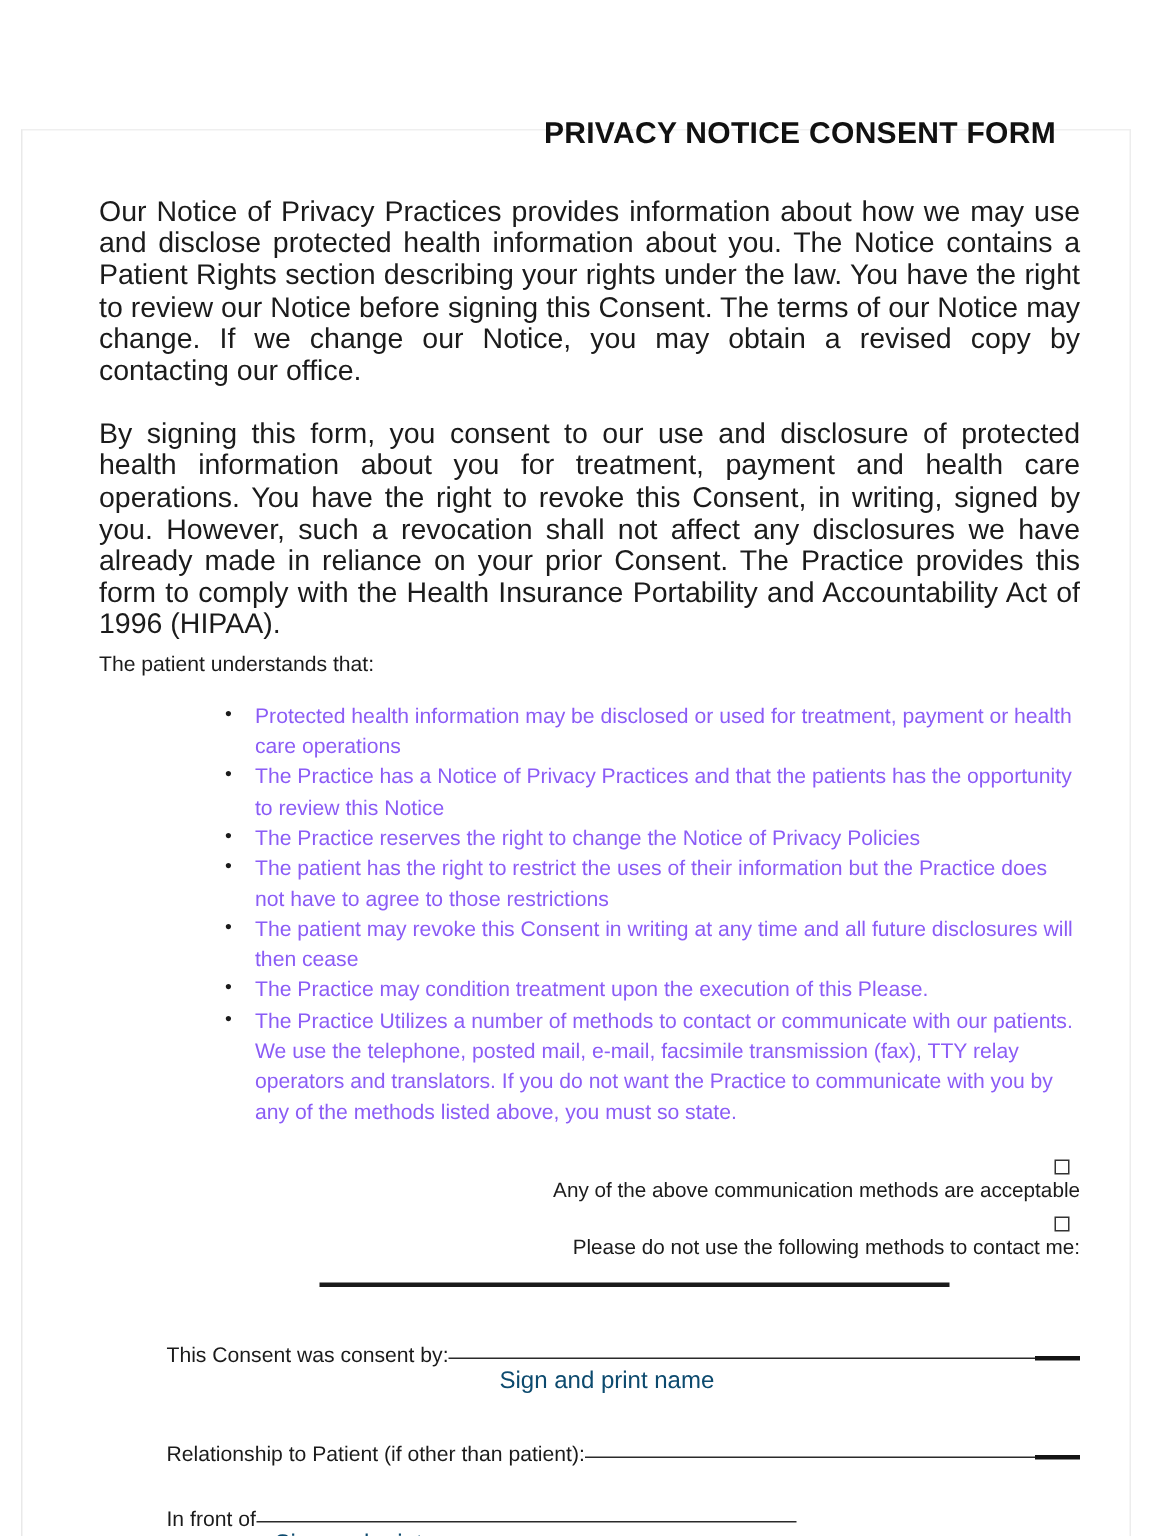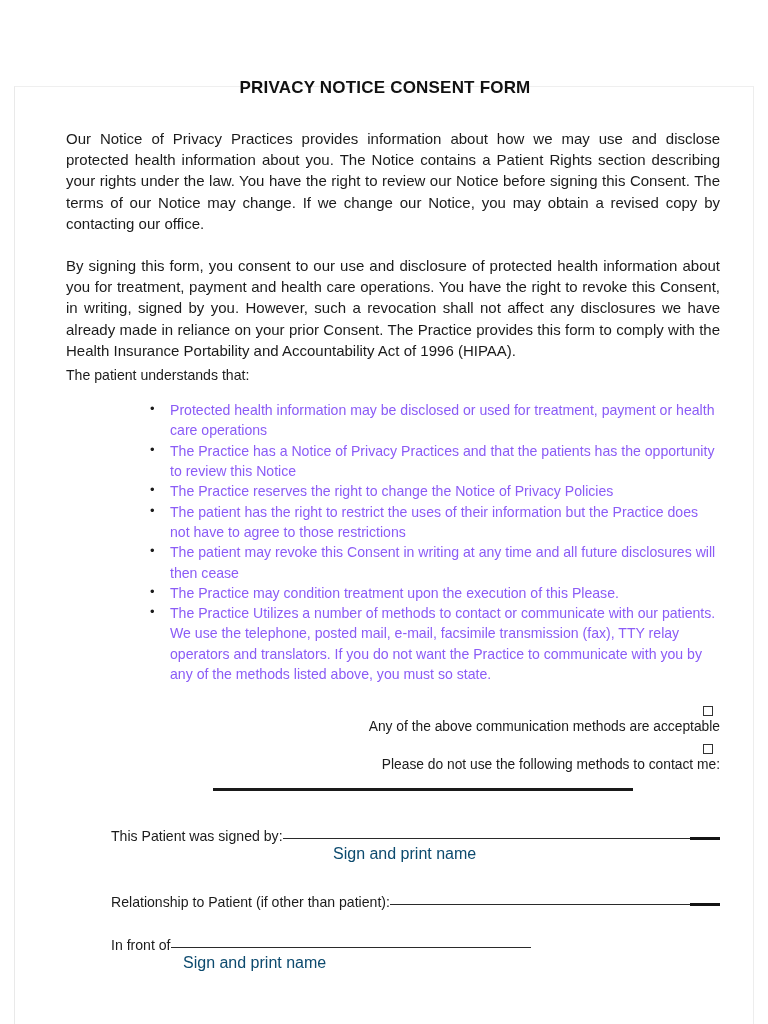--- a/index.html
+++ b/index.html
@@ -37,31 +37,31 @@
     border-bottom: 1px solid #ececec;
     pointer-events: none;
   }
 
   #content {
     position: relative;
     padding: 0 48px 0 66px;
   }
 
   .doc-title {
-    text-align: center;
+    text-align: right;
     font-weight: bold;
-    font-size: 17px;
+    font-size: 20px;
     letter-spacing: 0.2px;
     margin: 78px 0 0 0;
     padding-right: 16px;
     color: #111;
   }
 
   .para {
-    font-size: 15px;
+    font-size: 19px;
     line-height: 21.2px;
     text-align: justify;
     margin: 0;
     padding-right: 0px;
     color: #1b1b1b;
   }
 
   .para.p1 { margin-top: 30px; }
   .para.p2 { margin-top: 21px; }
 
@@ -224,21 +224,21 @@
         <span class="checkbox-glyph"></span>
         <span>Please do not use the following methods to contact me:</span>
       </div>
     </div>
 
     <div class="thick-rule"></div>
 
     <div class="sig-block">
 
       <div class="sig-row">
-        <span class="sig-label">This Patient was signed by:</span>
+        <span class="sig-label">This Consent was consent by:</span>
         <span class="rule-wrap">
           <span class="rule-thin"></span>
           <span class="rule-cap"></span>
         </span>
       </div>
       <div class="caption sig1">Sign and print name</div>
 
       <div class="sig-row rel-row">
         <span class="sig-label">Relationship to Patient (if other than patient):</span>
         <span class="rule-wrap">

